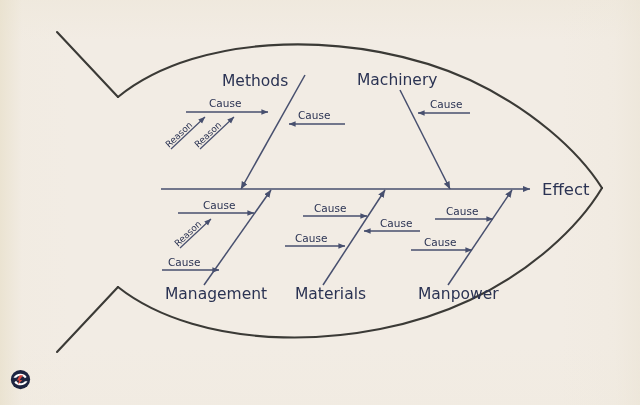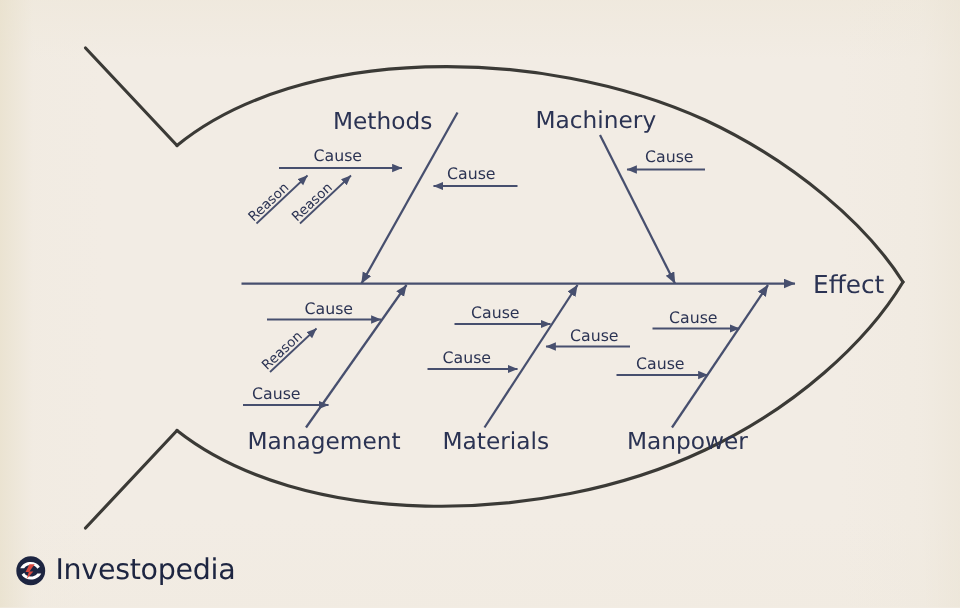--- a/index.html
+++ b/index.html
@@ -160,16 +160,15 @@
 
   </svg>
 
   <div class="brand">
     <svg width="21" height="21" viewBox="0 0 48 48">
       <circle cx="24" cy="24" r="22" fill="#1d2541"></circle>
       <path d="M10 30 C 16 40, 34 40, 40 28 L 34 28 C 29 35, 17 34, 14 27 Z" fill="#ffffff"></path>
       <path d="M38 18 C 32 8, 14 8, 8 20 L 14 20 C 19 13, 31 14, 34 21 Z" fill="#ffffff"></path>
       <path d="M22 14 L 30 14 L 22 25 L 28 25 L 18 36 L 21 26 L 16 26 Z" fill="#d8483f"></path>
     </svg>
-    <span class="brand-word">Investopedia</span>
   </div>
 
 </div>
 
 </body></html>

